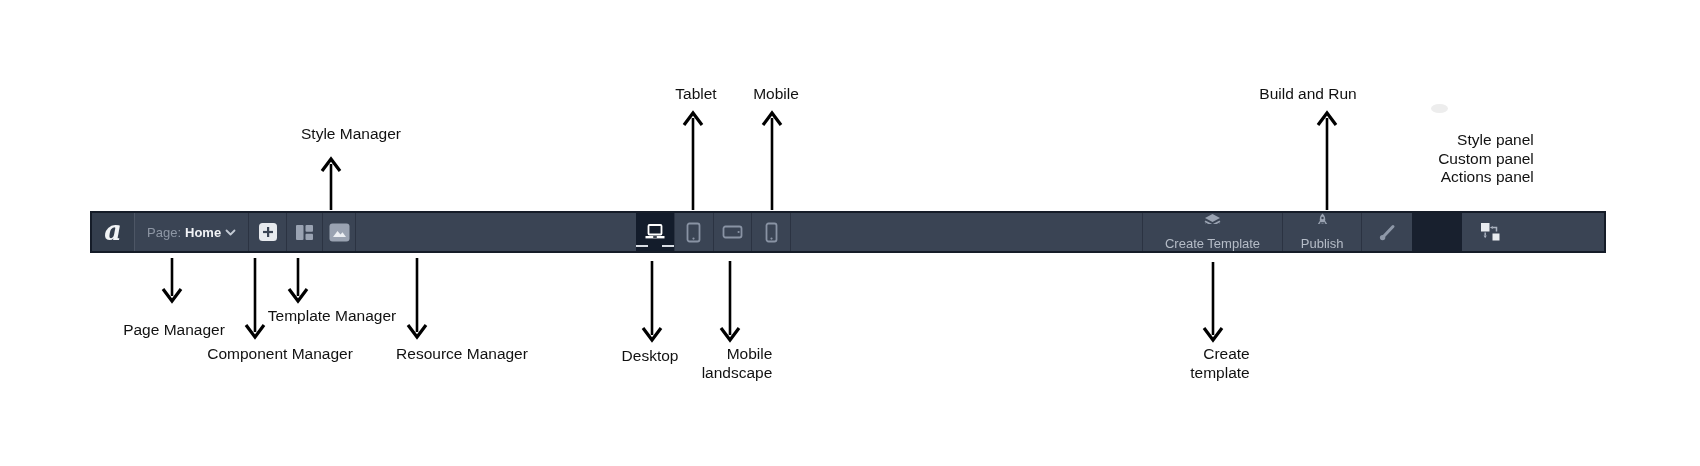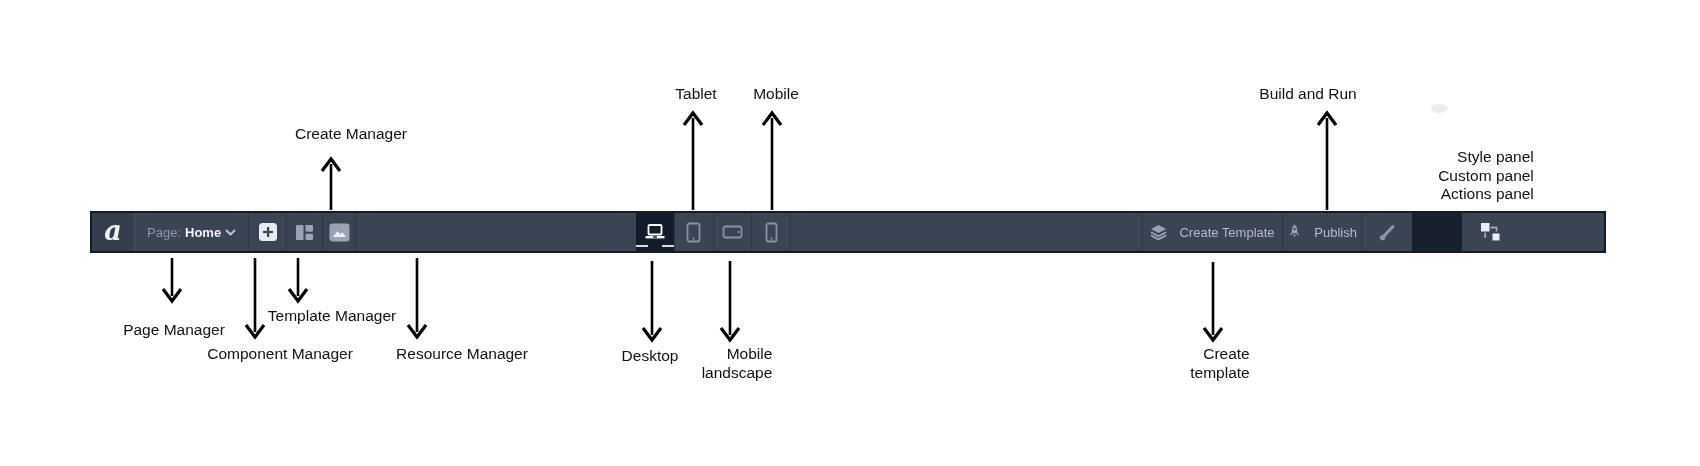--- a/index.html
+++ b/index.html
@@ -53,35 +53,35 @@
   .w37{width:37px}.w35{width:35px}.w32{width:32px}.w38{width:38px}
   .w140{width:140px}.w78{width:78px}.w50{width:50px}.w143{width:143px}
 
   .device-tab{cursor:pointer;}
   .device-tab.selected{background:var(--selected-cell-bg);}
   .device-tab.selected::before,.device-tab.selected::after{
     content:"";position:absolute;bottom:4px;width:12px;height:2px;background:#d7dce3;}
   .device-tab.selected::before{left:calc(50% - 19px);}
   .device-tab.selected::after{right:calc(50% - 19px);}
 
-  .tb-btn{cursor:pointer;gap:12px;}
+  .tb-btn{cursor:pointer;gap:12px;flex-direction:column;}
   .tb-btn .tb-label{font-size:13px;color:var(--toolbar-text);}
   .dark-cell{background:var(--dark-cell-bg);}
   .swap-cell{justify-content:flex-start;padding-left:16px;}
 </style>
 </head>
 <body>
 
 <div class="stage">
 
-  <div class="ann" style="left:351px;top:125px;">Create Manager</div>
+  <div class="ann" style="left:351px;top:125px;">Style Manager</div>
   <div class="ann" style="left:696px;top:85px;">Tablet</div>
   <div class="ann" style="left:776px;top:85px;">Mobile</div>
   <div class="ann" style="left:1308px;top:85px;">Build and Run</div>
-  <div class="ann" style="left:1486px;top:148px;">
+  <div class="ann" style="left:1486px;top:131px;">
     <div>Style panel</div>
     <div>Custom panel</div>
     <div>Actions panel</div>
   </div>
   <div class="faint-shape"></div>
 
   <div class="ann" style="left:174px;top:321px;">Page Manager</div>
   <div class="ann" style="left:332px;top:307px;">Template Manager</div>
   <div class="ann" style="left:280px;top:345px;">Component Manager</div>
   <div class="ann" style="left:462px;top:345px;">Resource Manager</div>

